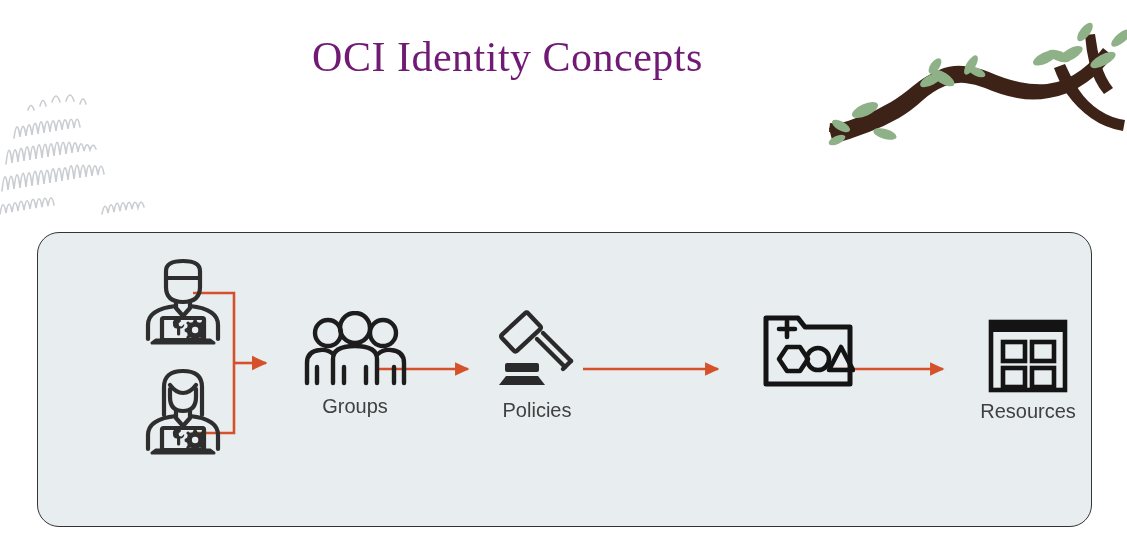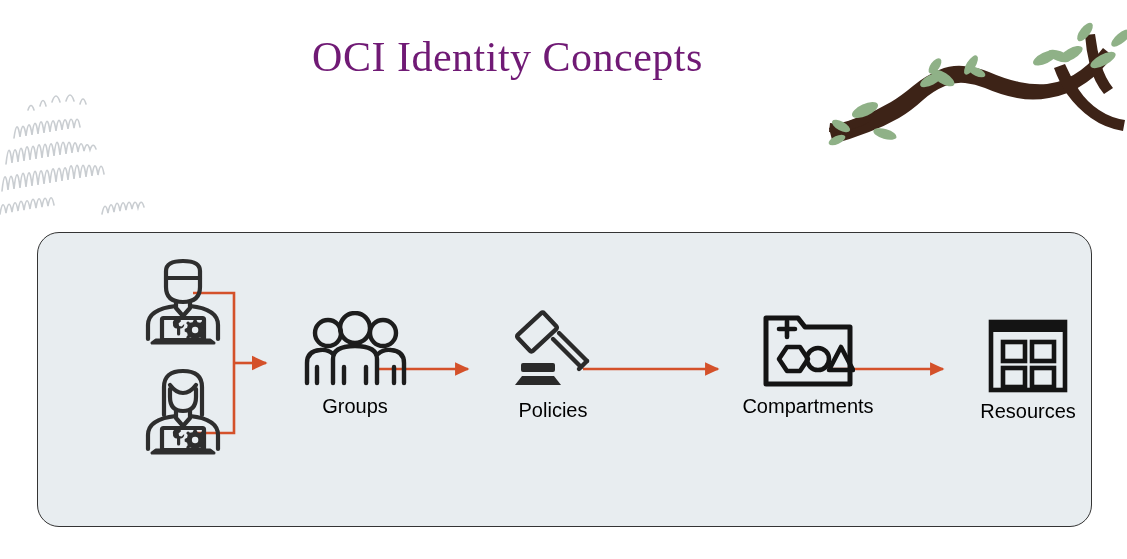--- a/index.html
+++ b/index.html
@@ -68,29 +68,29 @@
     position: absolute;
     text-align: center;
   }
   .node-icon {
     display: block;
     margin: 0 auto;
   }
   .node-label {
     font-family: "Liberation Sans", sans-serif;
     font-size: 20px;
-    color: #000000;
+    color: #404040;
     margin-top: 6px;
     white-space: nowrap;
   }
 
   
   #node-users      { left: 55px;  top: 22px;  width: 180px; }
   #node-groups     { left: 222px; top: 78px;  width: 190px; }
-  #node-policies   { left: 420px; top: 74px;  width: 190px; }
+  #node-policies   { left: 404px; top: 74px;  width: 190px; }
   #node-compartments { left: 640px; top: 80px; width: 260px; }
   #node-resources  { left: 885px; top: 85px;  width: 210px; }
 
   .user-stack { display: block; }
   .user-stack svg { display: block; margin: 0 auto; }
   .user-gap { height: 18px; }
 
   
   #connectors {
     position: absolute;
@@ -262,21 +262,20 @@
         <path d="M5 71 V5 h32 l7 9 h45 v57 z" fill="none" stroke="#141414" stroke-width="5" stroke-linejoin="round"></path>
 
         <path d="M18 16 h16 M26 8 v16" fill="none" stroke="#141414" stroke-width="4.6" stroke-linecap="round"></path>
 
         <path d="M18 46 l8 -12 h13 l8 12 l-8 12 h-13 z" fill="none" stroke="#141414" stroke-width="4.6" stroke-linejoin="round"></path>
 
         <circle cx="57" cy="46" r="11" fill="none" stroke="#141414" stroke-width="4.6"></circle>
 
         <path d="M80 34 l12 23 h-24 z" fill="none" stroke="#141414" stroke-width="4.6" stroke-linejoin="round"></path>
       </svg>
-      <div class="node-label">Compartments</div>
     </div>
 
     <div class="node" id="node-resources">
       <svg class="node-icon" width="82" height="76" viewBox="0 0 82 76">
         <rect x="4" y="4" width="74" height="68" fill="none" stroke="#141414" stroke-width="4.6"></rect>
         <rect x="4" y="4" width="74" height="10" fill="#141414"></rect>
         <g fill="none" stroke="#141414" stroke-width="4.6">
           <rect x="16" y="24" width="22" height="19"></rect>
           <rect x="45" y="24" width="22" height="19"></rect>
           <rect x="16" y="50" width="22" height="19"></rect>

